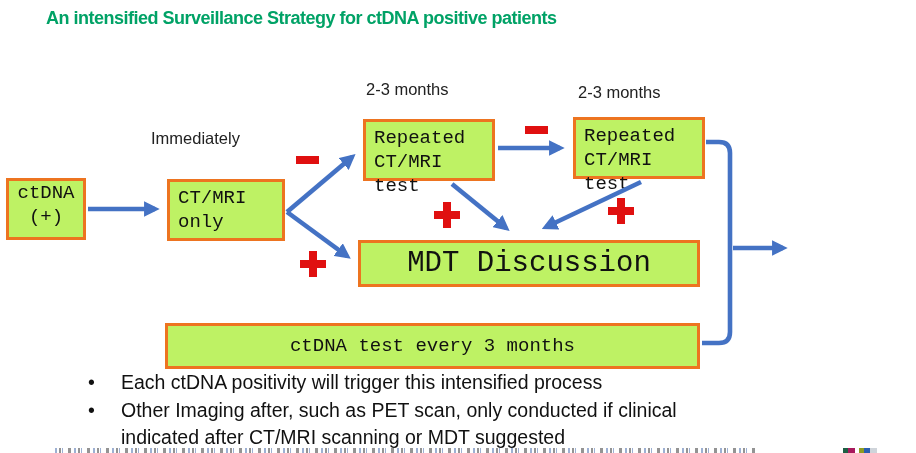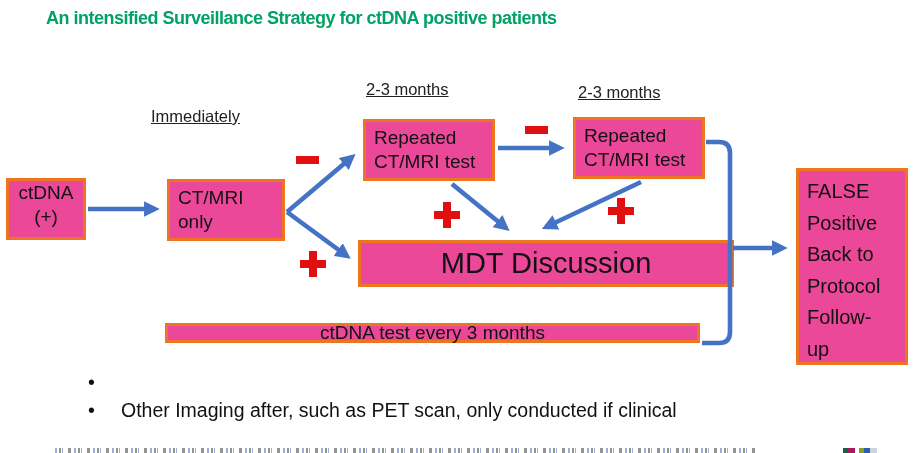--- a/index.html
+++ b/index.html
@@ -17,45 +17,46 @@
     overflow:hidden;
     font-family:"Liberation Sans", sans-serif;
     color:var(--ink);
   }
   .title{
     position:absolute;left:46px;top:8px;width:860px;
     font-size:18px;font-weight:bold;color:var(--green);
     letter-spacing:-0.5px;white-space:nowrap;
   }
   .flabel{
-    position:absolute;font-size:16.5px;color:#222;white-space:nowrap;text-decoration:underline;
+    position:absolute;font-size:16.5px;color:#222;white-space:nowrap;
   }
-  .label-immediately{left:151px;top:107px;}
+  .label-immediately{left:151px;top:129px;}
   .label-interval-1{left:366px;top:80px;}
   .label-interval-2{left:578px;top:83px;}
 
   .obox{
     position:absolute;
     border:3px solid var(--orange);
-    background:#ec4899;
+    background:#bef264;
     box-sizing:border-box;
     font-size:19px;line-height:24px;color:#111;
     z-index:2;
+    font-family:Liberation Mono, monospace;
   }
   .box-ctdna{left:6px;top:178px;width:80px;height:62px;text-align:center;padding-top:0;}
   .box-ctmri{left:167px;top:179px;width:118px;height:62px;padding:4px 0 0 8px;}
   .box-repeated1{left:363px;top:119px;width:132px;height:62px;padding:4px 0 0 8px;}
   .box-repeated2{left:573px;top:117px;width:132px;height:62px;padding:4px 0 0 8px;}
   .box-mdt{
-    left:358px;top:240px;width:376px;height:47px;
+    left:358px;top:240px;width:342px;height:47px;
     display:flex;align-items:center;justify-content:center;
     font-size:29px;line-height:29px;
   }
   .box-every{
-    left:165px;top:323px;width:535px;height:20px;
+    left:165px;top:323px;width:535px;height:46px;
     display:flex;align-items:center;justify-content:center;
     font-size:19px;
   }
   .box-false{
     left:796px;top:168px;width:112px;height:197px;
     padding:5px 0 0 8px;font-size:20px;line-height:31.5px;
   }
 
   svg.connectors{position:absolute;left:0;top:0;z-index:4;pointer-events:none;}
 
@@ -125,28 +126,20 @@
   </div>
 
   <div class="obox box-mdt">
     <span>MDT Discussion</span>
   </div>
 
   <div class="obox box-every">
     <span>ctDNA test every 3 months</span>
   </div>
 
-  <div class="obox box-false">
-    <div>FALSE</div>
-    <div>Positive</div>
-    <div>Back to</div>
-    <div>Protocol</div>
-    <div>Follow-</div>
-    <div>up</div>
-  </div>
 
   <svg class="connectors" width="916" height="453" viewBox="0 0 916 453">
     <defs>
       <marker id="ah" viewBox="0 0 10 10" refX="7" refY="5" markerWidth="3.4" markerHeight="3.4" orient="auto-start-reverse">
         <path d="M0,0 L10,5 L0,10 z" fill="#4472c4"></path>
       </marker>
     </defs>
     <line x1="88" y1="209" x2="155" y2="209" stroke="#4472c4" stroke-width="4.6" marker-end="url(#ah)"></line>
     <line x1="287" y1="212" x2="352" y2="157" stroke="#4472c4" stroke-width="4.6" marker-end="url(#ah)"></line>
     <line x1="287" y1="212" x2="347" y2="256" stroke="#4472c4" stroke-width="4.6" marker-end="url(#ah)"></line>
@@ -159,25 +152,29 @@
 
   <div class="minus minus-1"></div>
   <div class="minus minus-2"></div>
   <div class="plus plus-1"></div>
   <div class="plus plus-2"></div>
   <div class="plus plus-3"></div>
 
   <div class="bullets">
     <div class="bullet-row">
       <span class="bullet-marker">•</span>
+      <span class="bullet-text">
+        <div>Each  ctDNA positivity will trigger this intensified process</div>
+      </span>
     </div>
     <div class="bullet-row">
       <span class="bullet-marker">•</span>
       <span class="bullet-text">
         <div>Other Imaging after, such as PET scan, only conducted if clinical</div>
+        <div>indicated after CT/MRI scanning or MDT suggested</div>
       </span>
     </div>
   </div>
 
   <div class="citation-strip"></div>
   <div class="logo-fragment"></div>
 
 </div>
 
 </body></html>

